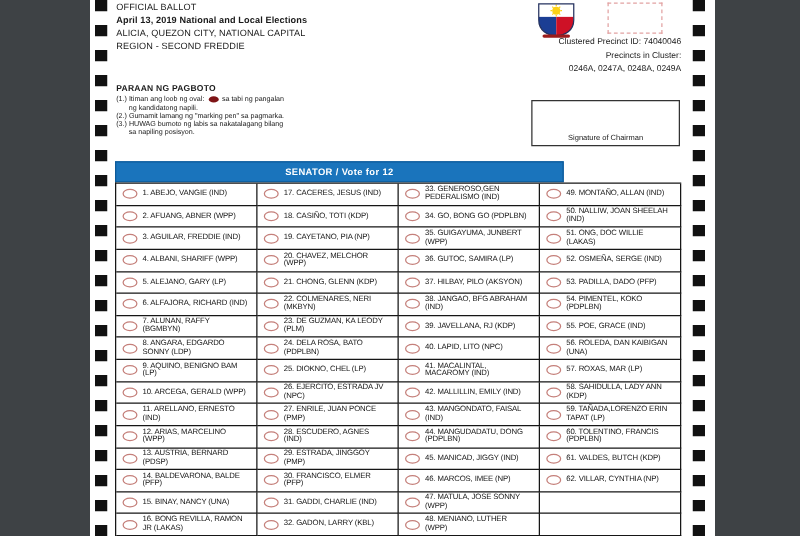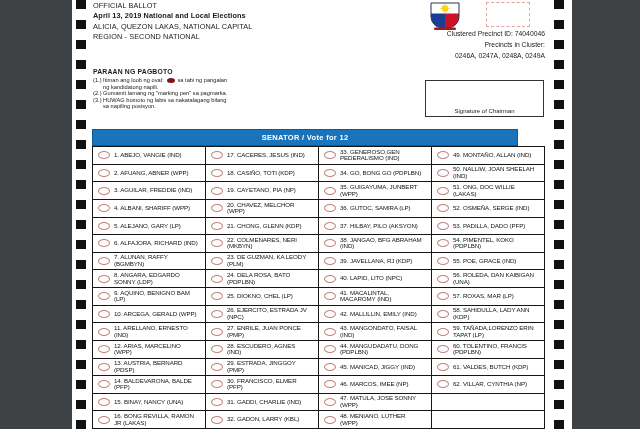--- a/index.html
+++ b/index.html
@@ -22,21 +22,21 @@
 
   .instr { position:absolute; left:21px; top:68px; width:210px; color:#1a1a1a; }
   .instr h4 { font-size:6.8px; font-weight:bold; letter-spacing:0.2px; margin-bottom:2px; }
   .instr .iline { font-size:5.7px; line-height:6.6px; }
   .instr .indent { padding-left:10px; }
   .fill-oval { display:inline-block; width:8px; height:5px; background:#7e1416; border-radius:50%; vertical-align:middle; margin:0 3px; }
 
   .sig-box { position:absolute; left:353px; top:80px; width:119px; height:37px; border:1px solid #333; display:flex; align-items:flex-end; justify-content:center; }
   .sig-box span { font-size:6px; color:#222; padding-bottom:2px; }
 
-  .contest-bar { position:absolute; left:20px; top:129px; width:426px; height:17px; background:#1a74bc; border:1px solid #0d5a99; display:flex; align-items:center; justify-content:center; }
+  .contest-bar { position:absolute; left:20px; top:129px; width:359px; height:17px; background:#1a74bc; border:1px solid #0d5a99; display:flex; align-items:center; justify-content:center; }
   .contest-bar span { color:#ffffff; font-weight:bold; font-size:7.5px; letter-spacing:0.3px; }
 
   .grid { position:absolute; left:20px; top:146px; width:453px; height:283px;
           display:grid; grid-template-columns:repeat(4,1fr); grid-template-rows:repeat(16,1fr);
           grid-auto-flow:column; border-top:1px solid #161616; border-left:1px solid #161616; background:#fff; }
   .cell { border-right:1px solid #161616; border-bottom:1px solid #161616; display:flex; align-items:center; overflow:hidden; }
   .oval { flex:0 0 auto; width:12px; height:8px; border:1px solid #c5807b; border-radius:50%; margin:0 4px 0 5px; background:#fff; }
   .cand { font-size:6.2px; line-height:6.6px; color:#141414; letter-spacing:-0.1px; padding-right:2px; width:86px; }
 </style>
 </head>
@@ -90,22 +90,22 @@
         <div class="tmark"></div>
         <div class="tmark"></div>
         <div class="tmark"></div>
         <div class="tmark"></div>
         <div class="tmark"></div>
       </div>
 
     <div class="hdr">
       <div>OFFICIAL BALLOT</div>
       <div class="bold">April 13, 2019 National and Local Elections</div>
-      <div>ALICIA, QUEZON LAKAS, NATIONAL CAPITAL</div>
-      <div>REGION - SECOND NATIONAL</div>
+      <div>ALICIA, QUEZON CITY, NATIONAL CAPITAL</div>
+      <div>REGION - SECOND FREDDIE</div>
     </div>
 
     <svg class="logo" viewBox="0 0 34 30" xmlns="http://www.w3.org/2000/svg">
       <defs>
           <clipPath id="shieldClip">
             <path d="M3 2 H31 V15 C31 23.5 24 27.5 17 27.5 C10 27.5 3 23.5 3 15 Z"></path>
           </clipPath>
         </defs>
       <g clip-path="url(#shieldClip)">
         <rect x="3" y="2" width="28" height="26" fill="#ffffff"></rect>

